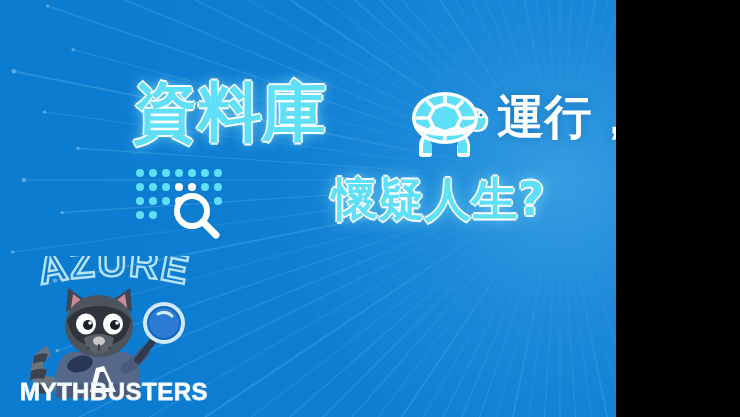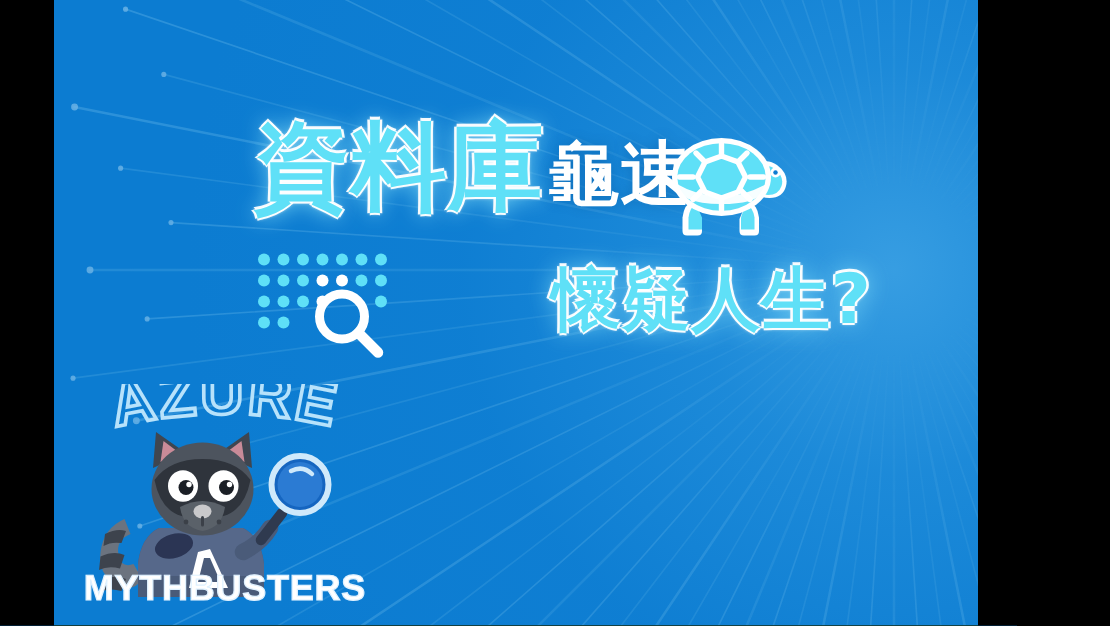--- a/index.html
+++ b/index.html
@@ -1,24 +1,23 @@
 <!DOCTYPE html>
 <html><head>
 <meta charset="utf-8">
 <style>
   html,body{margin:0;padding:0;background:#000;}
   *{box-sizing:border-box;}
   #stage{
     position:relative;
     width:616px;height:417px;
     overflow:hidden;
-    background:#4d7c0f;
+    background:#b91c1c;
     font-family:"Liberation Sans","DejaVu Sans",sans-serif;
     user-select:none;
-    margin-left:36px;
   }
   
   .bg-base{position:absolute;inset:0;background:#0c7cd1;}
   .bg-glow{
     position:absolute;left:560px;top:180px;
     width:1200px;height:1200px;margin-left:-600px;margin-top:-600px;
     background:radial-gradient(circle at center,
        rgba(90,185,240,.55) 0%,
        rgba(60,165,232,.34) 16%,
        rgba(30,140,220,.14) 34%,
@@ -294,22 +293,22 @@
           <line x1="617.9" y1="176.2" x2="1034.0" y2="148.9" stroke="#7ec8ef" stroke-width="1.1" stroke-opacity="0.52" stroke-linecap="round"></line>
           <circle cx="1034.0" cy="148.9" r="1.7" fill="#bfe4f8" fill-opacity="0.8"></circle>
         </g>
     </svg>
   </div>
 
   <div class="headline">
 
     <div class="cjk l1-cyan">資料庫</div>
 
-    <div class="cjk l1-white">龜速</div>
-
+
+    <div class="cjk l1-white2">運行，</div>
 
 
     <div class="cjk l2-cyan">懷疑人生?</div>
   </div>
 
   <div class="turtle">
     <svg viewBox="0 0 88 78" xmlns="http://www.w3.org/2000/svg">
 
       <path d="M20 50 q-6 2 -7 11 l0 9 q0 3 3 3 l7 0 q3 0 3 -3 l0 -8 z" fill="#ffffff"></path>
       <path d="M56 50 q7 2 8 11 l0 9 q0 3 -3 3 l-7 0 q-3 0 -3 -3 l0 -8 z" fill="#ffffff"></path>

